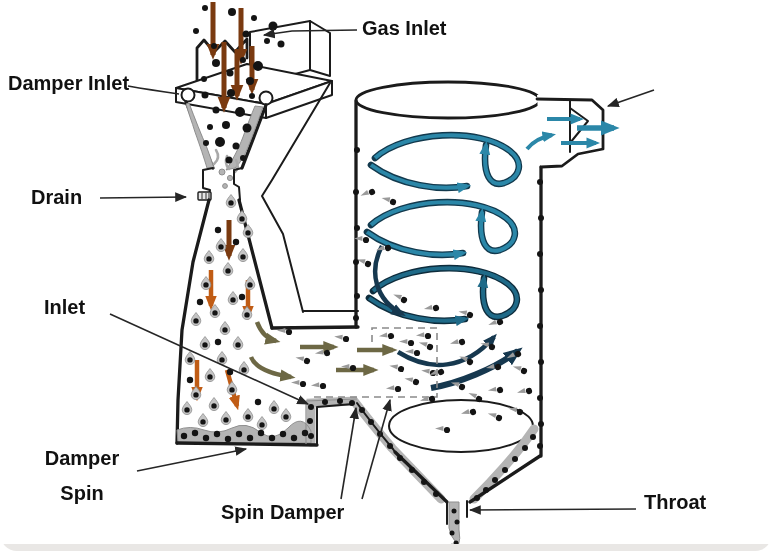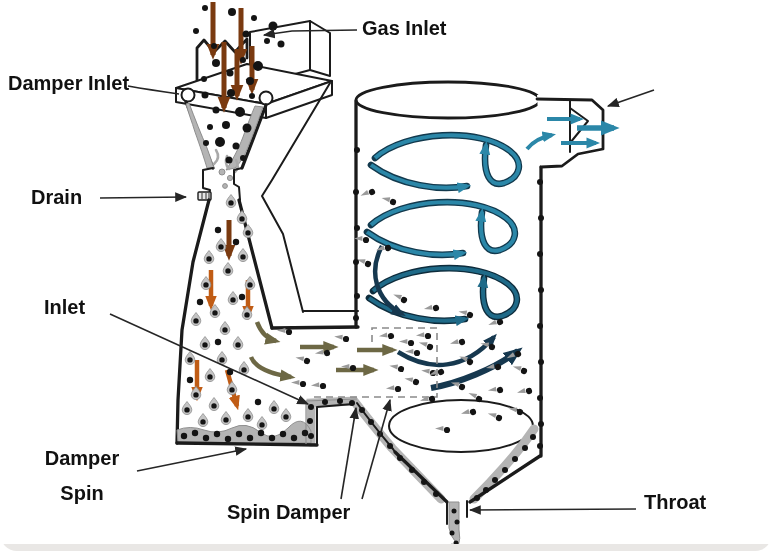--- a/index.html
+++ b/index.html
@@ -377,17 +377,17 @@
 </svg>
 
   <div class="lbl" style="left:362px;top:16px;">Gas Inlet</div>
   <div class="lbl" style="left:8px;top:71px;">Damper Inlet</div>
   <div class="lbl" style="left:31px;top:185px;">Drain</div>
   <div class="lbl" style="left:44px;top:295px;">Inlet</div>
   <div class="lbl2" style="left:30px;top:441px;">
     <div>Damper</div>
     <div>Spin</div>
   </div>
-  <div class="lbl" style="left:227px;top:500px;">Spin Damper</div>
+  <div class="lbl" style="left:221px;top:500px;">Spin Damper</div>
   <div class="lbl" style="left:644px;top:490px;">Throat</div>
 
   <div class="page-edge"></div>
 </div>
 
 </body></html>

